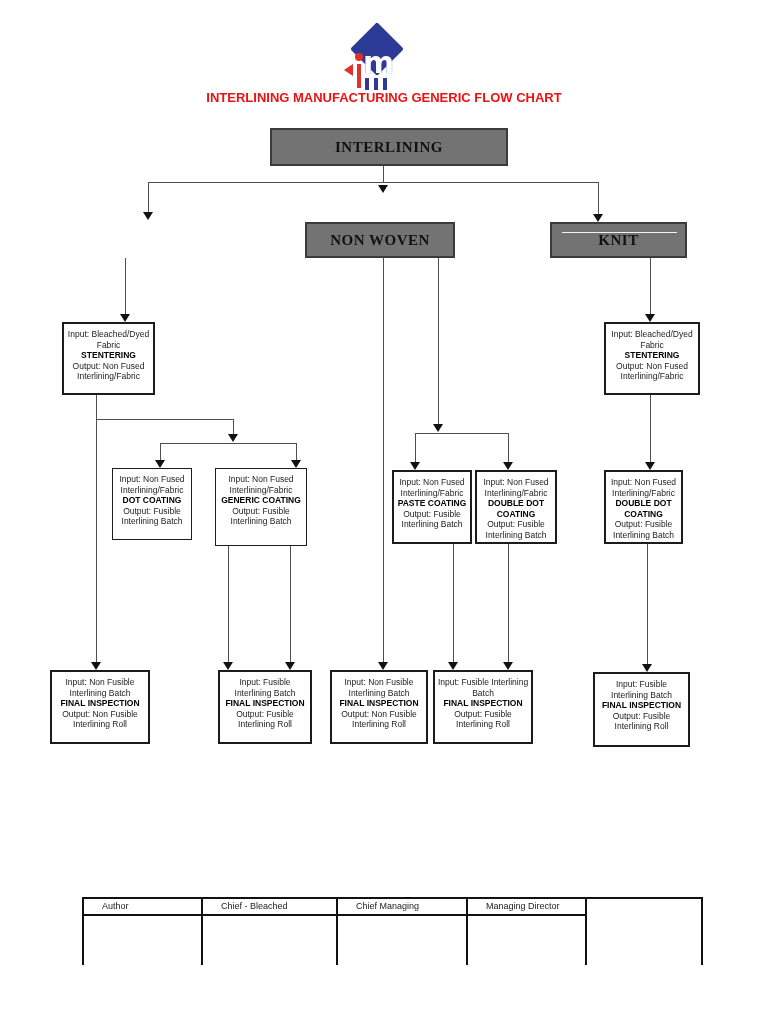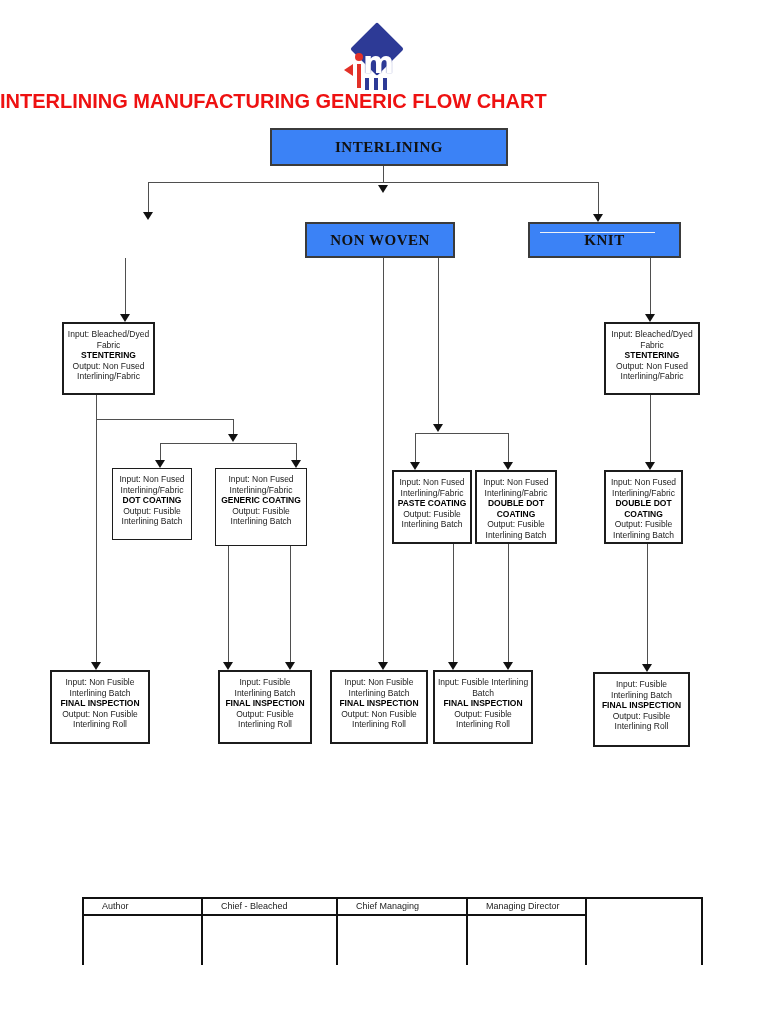--- a/index.html
+++ b/index.html
@@ -14,25 +14,25 @@
            border-top:6px solid transparent;border-bottom:6px solid transparent;
            border-right:9px solid #e23128;}
   .i-dot{position:absolute;left:17px;top:31px;width:8px;height:8px;border-radius:50%;background:#e23128;}
   .i-stem{position:absolute;left:19px;top:42px;width:4px;height:24px;background:#e23128;}
   .m-glyph{position:absolute;left:25px;top:26px;color:#ffffff;font-weight:bold;
            font-family:"DejaVu Sans",sans-serif;font-size:30px;line-height:30px;
            text-shadow:0 0 1px #2d3a96;}
   .m-leg{position:absolute;width:4px;height:12px;background:#2d3a96;top:56px;}
 
   
-  .title{position:absolute;left:0;top:90px;width:100%;color:#ee1111;
-         font-size:20px;font-weight:bold;letter-spacing:0px;}
-
-  
-  .bbox{position:absolute;background:#3b82f6;border:2px solid #3b3b3b;box-sizing:border-box;
+  .title{position:absolute;left:0;top:90px;width:100%;text-align:center;color:#ee1111;
+         font-size:13px;font-weight:bold;letter-spacing:0px;}
+
+  
+  .bbox{position:absolute;background:#737373;border:2px solid #3b3b3b;box-sizing:border-box;
         display:flex;align-items:center;justify-content:center;
         font-family:"Liberation Serif",serif;font-weight:bold;font-size:15px;color:#111;
         letter-spacing:0.5px;}
   .artifact-v{position:absolute;width:2px;background:#f2f4f8;}
   .artifact-h{position:absolute;height:1px;background:#eef1f6;}
 
   
   .pbox{position:absolute;background:#ffffff;border:2px solid #1c1c1c;box-sizing:border-box;
         text-align:center;font-size:8.5px;line-height:10.5px;color:#222;
         padding:5px 2px 2px 2px;}
@@ -67,21 +67,21 @@
   </div>
 
   <div class="title">INTERLINING MANUFACTURING GENERIC FLOW CHART</div>
 
   <div class="bbox" style="left:270px;top:128px;width:238px;height:38px;">
     <span>INTERLINING</span>
   </div>
   <div class="bbox" style="left:305px;top:222px;width:150px;height:36px;">
     <span>NON WOVEN</span>
   </div>
-  <div class="bbox" style="left:528px;top:222px;width:153px;height:36px;">
+  <div class="bbox" style="left:550px;top:222px;width:137px;height:36px;">
     <div class="artifact-h" style="left:10px;top:8px;width:115px;"></div>
     <span>KNIT</span>
   </div>
 
   <div class="pbox" style="left:62px;top:322px;width:93px;height:73px;border-width:2px;">
     <span>Input: Bleached/Dyed Fabric</span>
     <span class="nm">STENTERING</span>
     <span>Output: Non Fused Interlining/Fabric</span>
   </div>
   <div class="pbox" style="left:604px;top:322px;width:96px;height:73px;">

